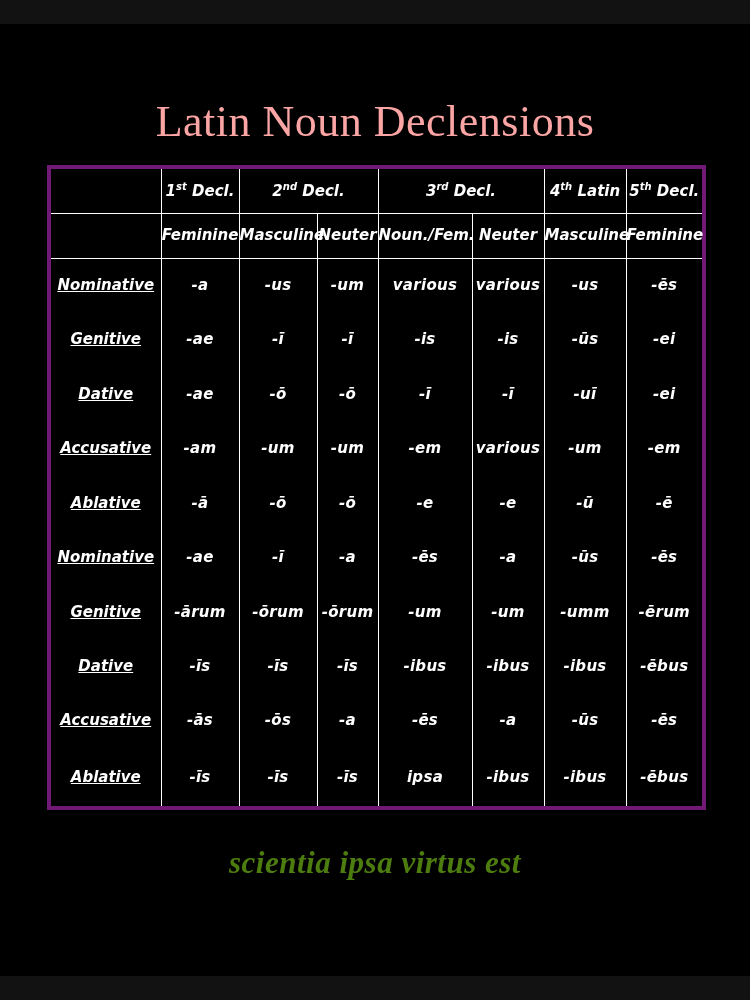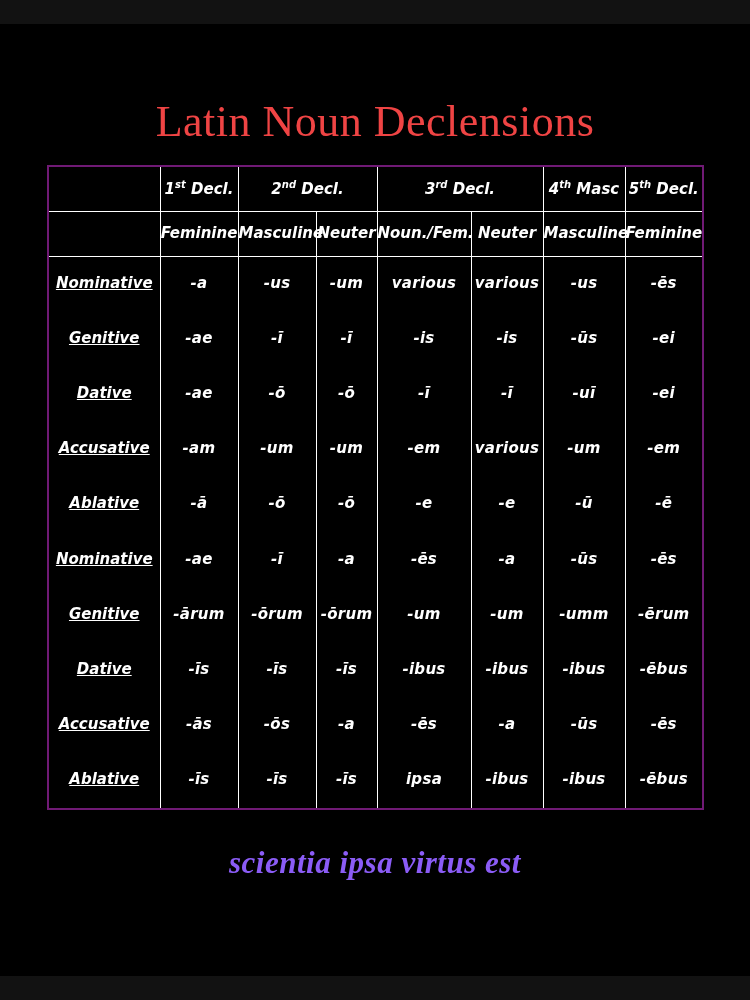--- a/index.html
+++ b/index.html
@@ -29,34 +29,34 @@
   }
   .band-top { top: 0; }
   .band-bottom { bottom: 0; }
 
   .title {
     position: absolute;
     top: 96px;
     left: 0;
     width: 750px;
     text-align: center;
-    color: #ef4444;
+    color: #fca5a5;
     font-family: "Liberation Serif", serif;
     font-size: 44px;
     letter-spacing: 0.5px;
     white-space: nowrap;
   }
 
   .tagline {
     position: absolute;
     top: 845px;
     left: 0;
     width: 750px;
     text-align: center;
-    color: #8b5cf6;
+    color: #4d7c0f;
     font-family: "Liberation Serif", serif;
     font-style: italic;
     font-weight: bold;
     font-size: 31px;
     letter-spacing: 0.5px;
   }
 
   .table-wrap {
     position: absolute;
     left: 47px;
@@ -78,21 +78,21 @@
     text-align: center;
     vertical-align: middle;
     font-weight: bold;
     font-size: 15px;
     font-style: italic;
     font-family: "DejaVu Sans", sans-serif;
     line-height: 1.05;
   }
   
   table.decl {
-    border: 2px solid #701a75;
+    border: 4px solid #701a75;
   }
 
   
   tbody.body-rows td {
     border-top-color: transparent;
     border-bottom-color: transparent;
   }
 
   .hdr-decl {
     font-size: 16px;
@@ -175,21 +175,21 @@
           <col class="c5">
           <col class="c6">
           <col class="c7">
       </colgroup>
       <thead>
         <tr>
           <th class="corner"></th>
           <th class="hdr-decl"><span>1</span><sup>st</sup> <span>Decl.</span></th>
           <th class="hdr-decl" colspan="2"><span>2</span><sup>nd</sup> <span>Decl.</span></th>
           <th class="hdr-decl" colspan="2"><span>3</span><sup>rd</sup> <span>Decl.</span></th>
-          <th class="hdr-decl"><span>4</span><sup>th</sup> <span>Masc</span></th>
+          <th class="hdr-decl"><span>4</span><sup>th</sup> <span>Latin</span></th>
           <th class="hdr-decl"><span>5</span><sup>th</sup> <span>Decl.</span></th>
         </tr>
         <tr>
           <th class="corner-left"></th>
           <th class="hdr-gender">Feminine</th>
           <th class="hdr-gender">Masculine</th>
           <th class="hdr-gender">Neuter</th>
           <th class="hdr-gender">Noun./Fem.</th>
           <th class="hdr-gender">Neuter</th>
           <th class="hdr-gender">Masculine</th>

